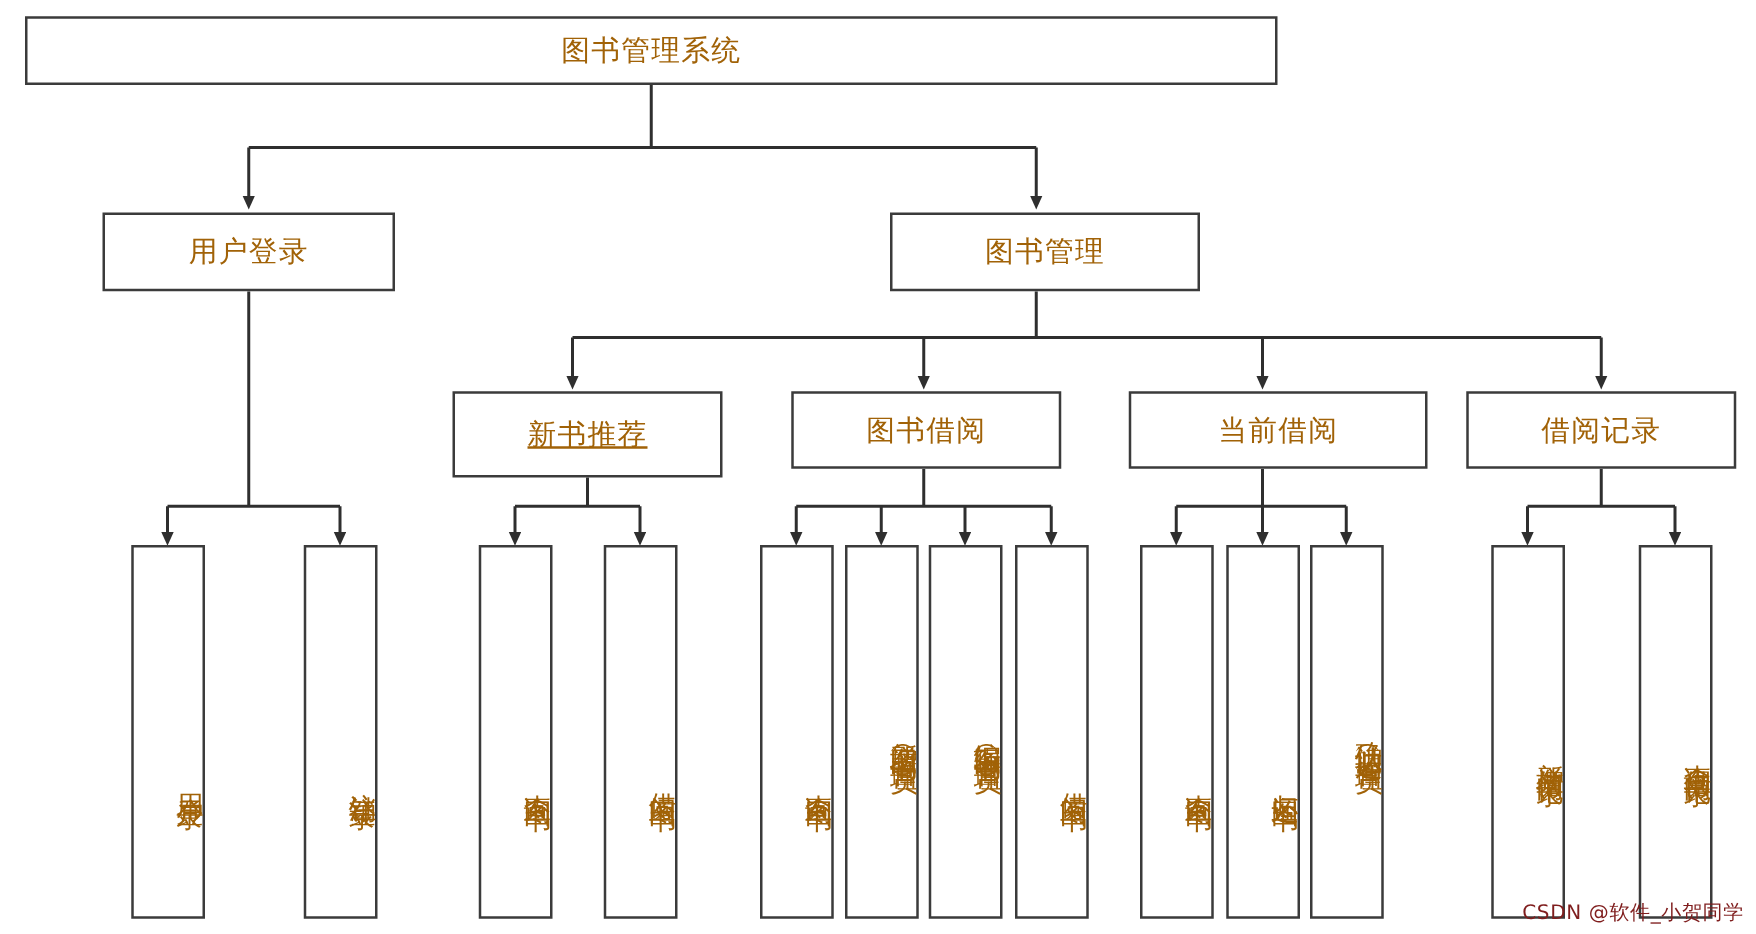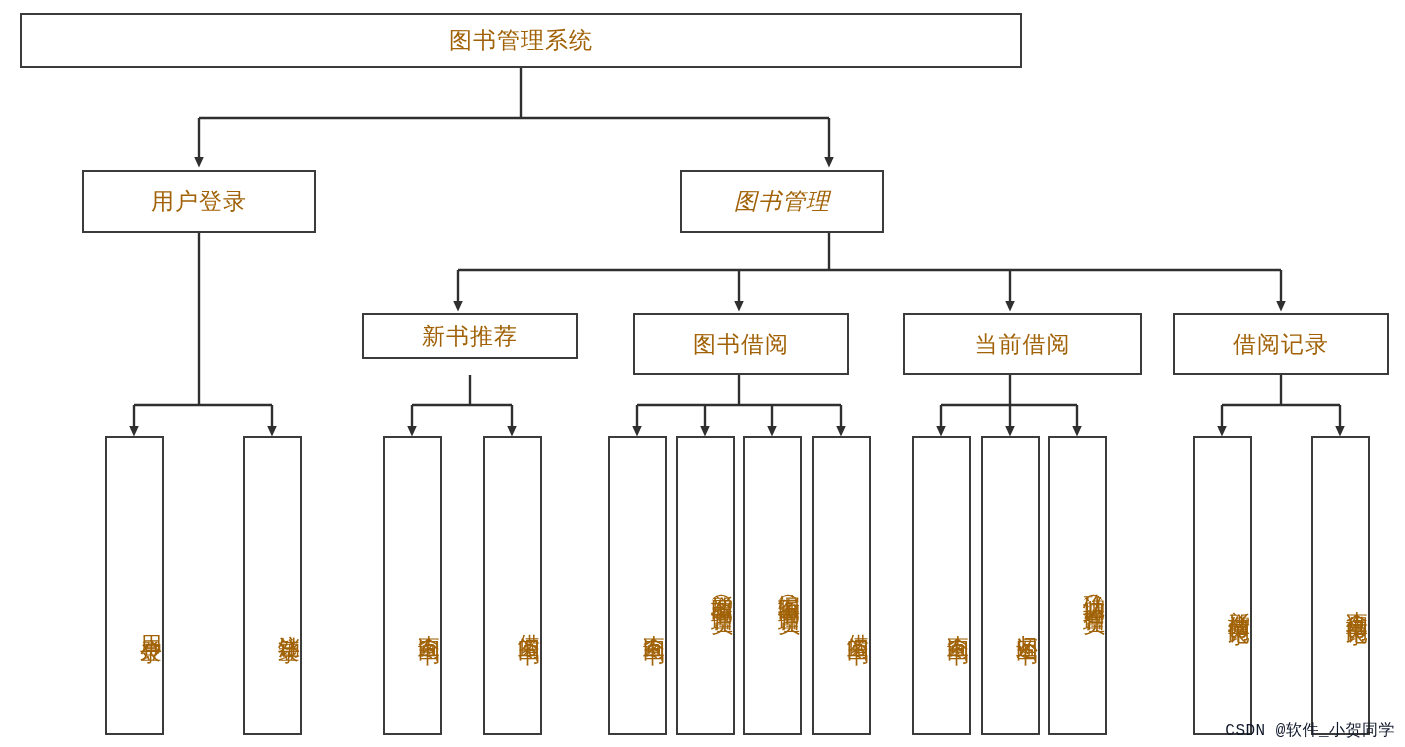--- a/index.html
+++ b/index.html
@@ -29,24 +29,23 @@
     align-items:flex-start;
     justify-content:center;
     padding-top:14px;
   }
   .node.v.tall{ padding-top:8px; }
   .watermark{
     position:absolute;
     right:10px;
     bottom:6px;
     font-size:16px;
-    color:#0f172a;
+    color:#7f1d1d;
     white-space:nowrap;
     letter-spacing:0.5px;
-    font-family:Liberation Mono, monospace;
   }
 </style>
 </head>
 <body>
 
 <div id="stage">
 
   <svg id="wires" viewBox="0 0 1405 747">
     <defs>
       <marker id="arrow" markerWidth="12" markerHeight="12" refX="1.5" refY="5" orient="auto" markerUnits="userSpaceOnUse">
@@ -94,23 +93,23 @@
       <path d="M1222,405 L1340,405"></path>
       <path d="M1222,405 L1222,427" marker-end="url(#arrow)"></path>
       <path d="M1340,405 L1340,427" marker-end="url(#arrow)"></path>
 
     </g>
   </svg>
 
   <div class="node h" style="left:20px;top:13px;width:1002px;height:55px;">图书管理系统</div>
 
   <div class="node h" style="left:82px;top:170px;width:234px;height:63px;">用户登录</div>
-  <div class="node h" style="left:680px;top:170px;width:204px;height:63px;font-style:italic;">图书管理</div>
+  <div class="node h" style="left:712px;top:170px;width:248px;height:63px;">图书管理</div>
 
-  <div class="node h" style="left:362px;top:313px;width:216px;height:46px;">新书推荐</div>
+  <div class="node h" style="left:362px;top:313px;width:216px;height:69px;text-decoration:underline;">新书推荐</div>
   <div class="node h" style="left:633px;top:313px;width:216px;height:62px;font-family:Liberation Serif, serif;">图书借阅</div>
   <div class="node h" style="left:903px;top:313px;width:239px;height:62px;">当前借阅</div>
   <div class="node h" style="left:1173px;top:313px;width:216px;height:62px;">借阅记录</div>
 
   <div class="node v" style="left:105px;top:436px;width:59px;height:299px;padding-top:74px;">用户登录</div>
   <div class="node v" style="left:243px;top:436px;width:59px;height:299px;padding-top:74px;">注销登录</div>
 
   <div class="node v" style="left:383px;top:436px;width:59px;height:299px;padding-top:74px;">查询图书</div>
   <div class="node v" style="left:483px;top:436px;width:59px;height:299px;padding-top:74px;">借阅图书</div>
 

